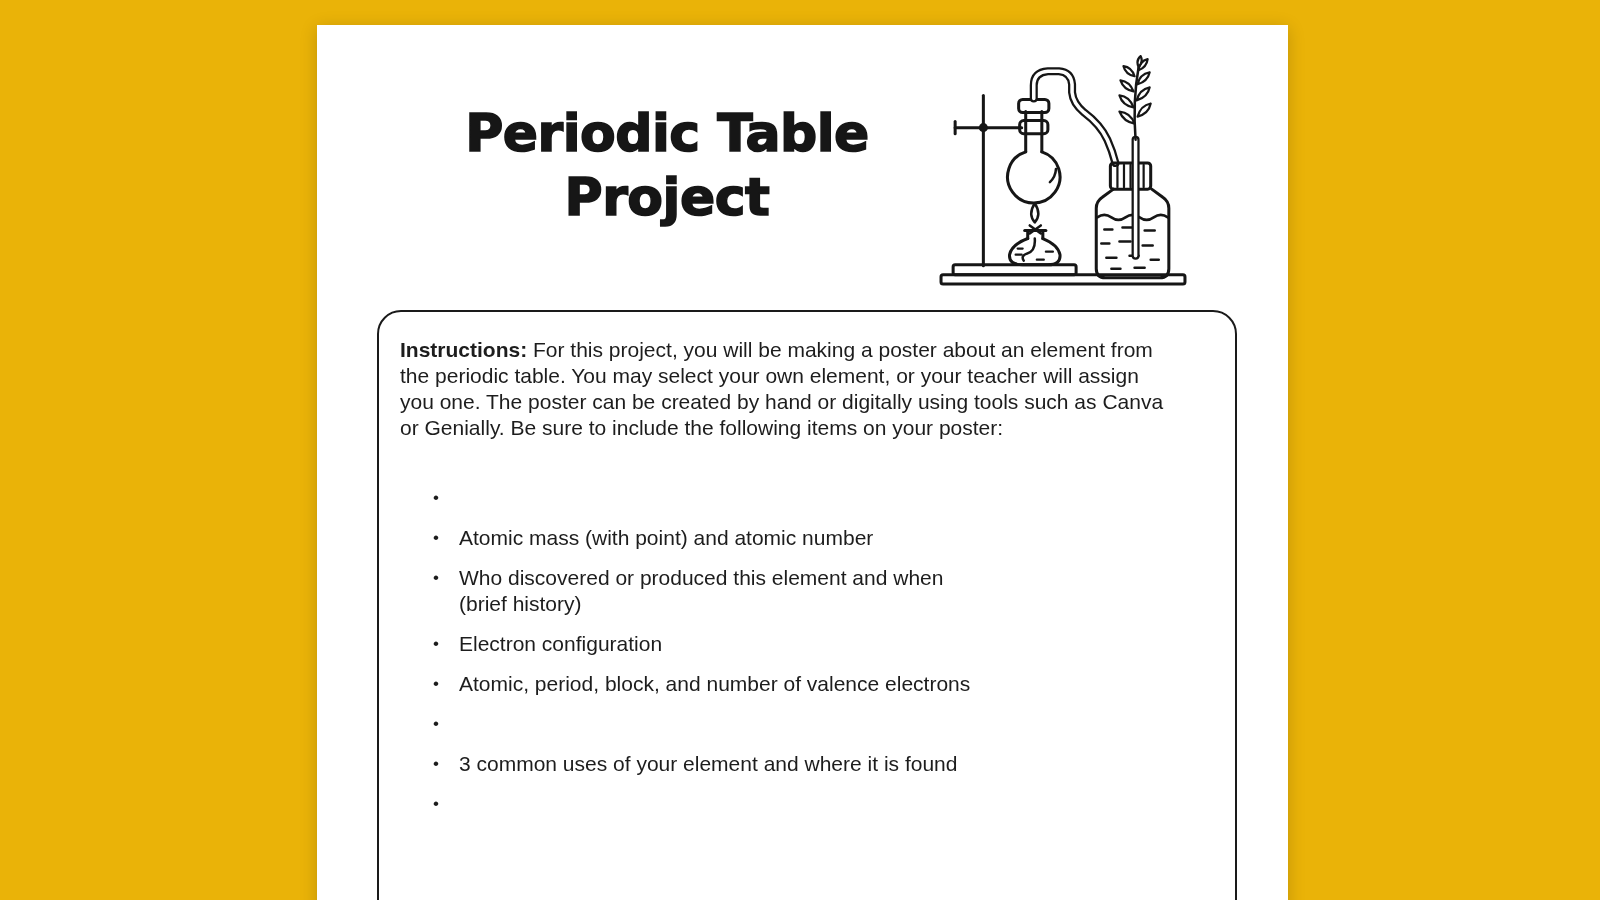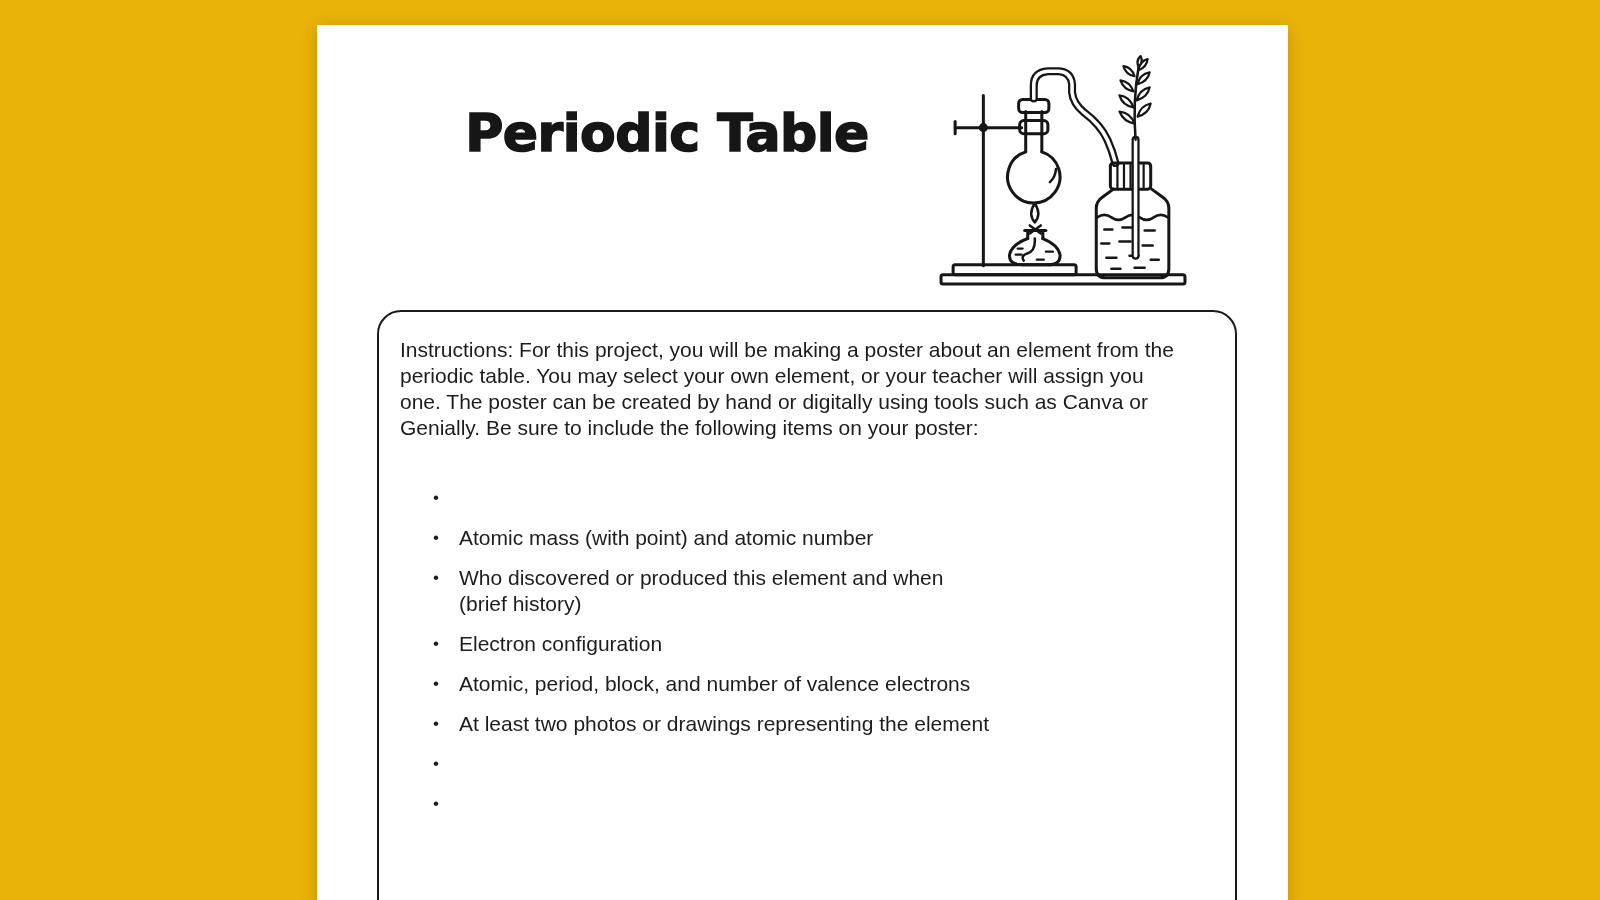--- a/index.html
+++ b/index.html
@@ -56,21 +56,21 @@
     padding: 25px 40px 30px 21px;
     color: #1d1d1d;
     font-size: 21px;
     line-height: 26px;
   }
   .intro {
     margin: 0 0 44px 0;
     max-width: 778px;
   }
   .intro strong {
-    font-weight: 400;
+    font-weight: 700;
   }
   .req-list {
     list-style: none;
     margin: 0 0 0 33px;
     padding: 0;
   }
   .req-list li {
     display: flex;
     margin-bottom: 14px;
   }
@@ -85,20 +85,21 @@
   }
 </style>
 </head>
 <body>
 
 <div class="stage">
   <div class="paper">
 
     <div class="title-block">
       <div>Periodic Table</div>
+      <div>Project</div>
     </div>
 
     <svg class="illo" viewBox="0 0 250 230" aria-label="hand-drawn chemistry distillation apparatus with stand, round flask over burner, tube into stoppered jar of liquid and sprouting plant">
       <g stroke="#161616" stroke-width="3" fill="none" stroke-linecap="round" stroke-linejoin="round">
 
         <line x1="46" y1="40" x2="46" y2="209"></line>
         <line x1="18" y1="72" x2="84" y2="72"></line>
         <line x1="18" y1="66" x2="18" y2="78"></line>
         <circle cx="46" cy="72" r="4.5" fill="#161616" stroke="none"></circle>
         <rect x="82" y="65" width="28" height="13" rx="4"></rect>
@@ -169,24 +170,24 @@
         <li>
           <span class="bullet">•</span>
           <span class="item-text">Electron configuration</span>
         </li>
         <li>
           <span class="bullet">•</span>
           <span class="item-text">Atomic, period, block, and number of valence electrons</span>
         </li>
         <li>
           <span class="bullet">•</span>
-          <span class="item-text">At least two photos or drawings representing the element</span>
         </li>
         <li>
           <span class="bullet">•</span>
+          <span class="item-text">3 common uses of your element and where it is found</span>
         </li>
         <li>
           <span class="bullet">•</span>
         </li>
       </ul>
     </div>
 
   </div>
 </div>
 

